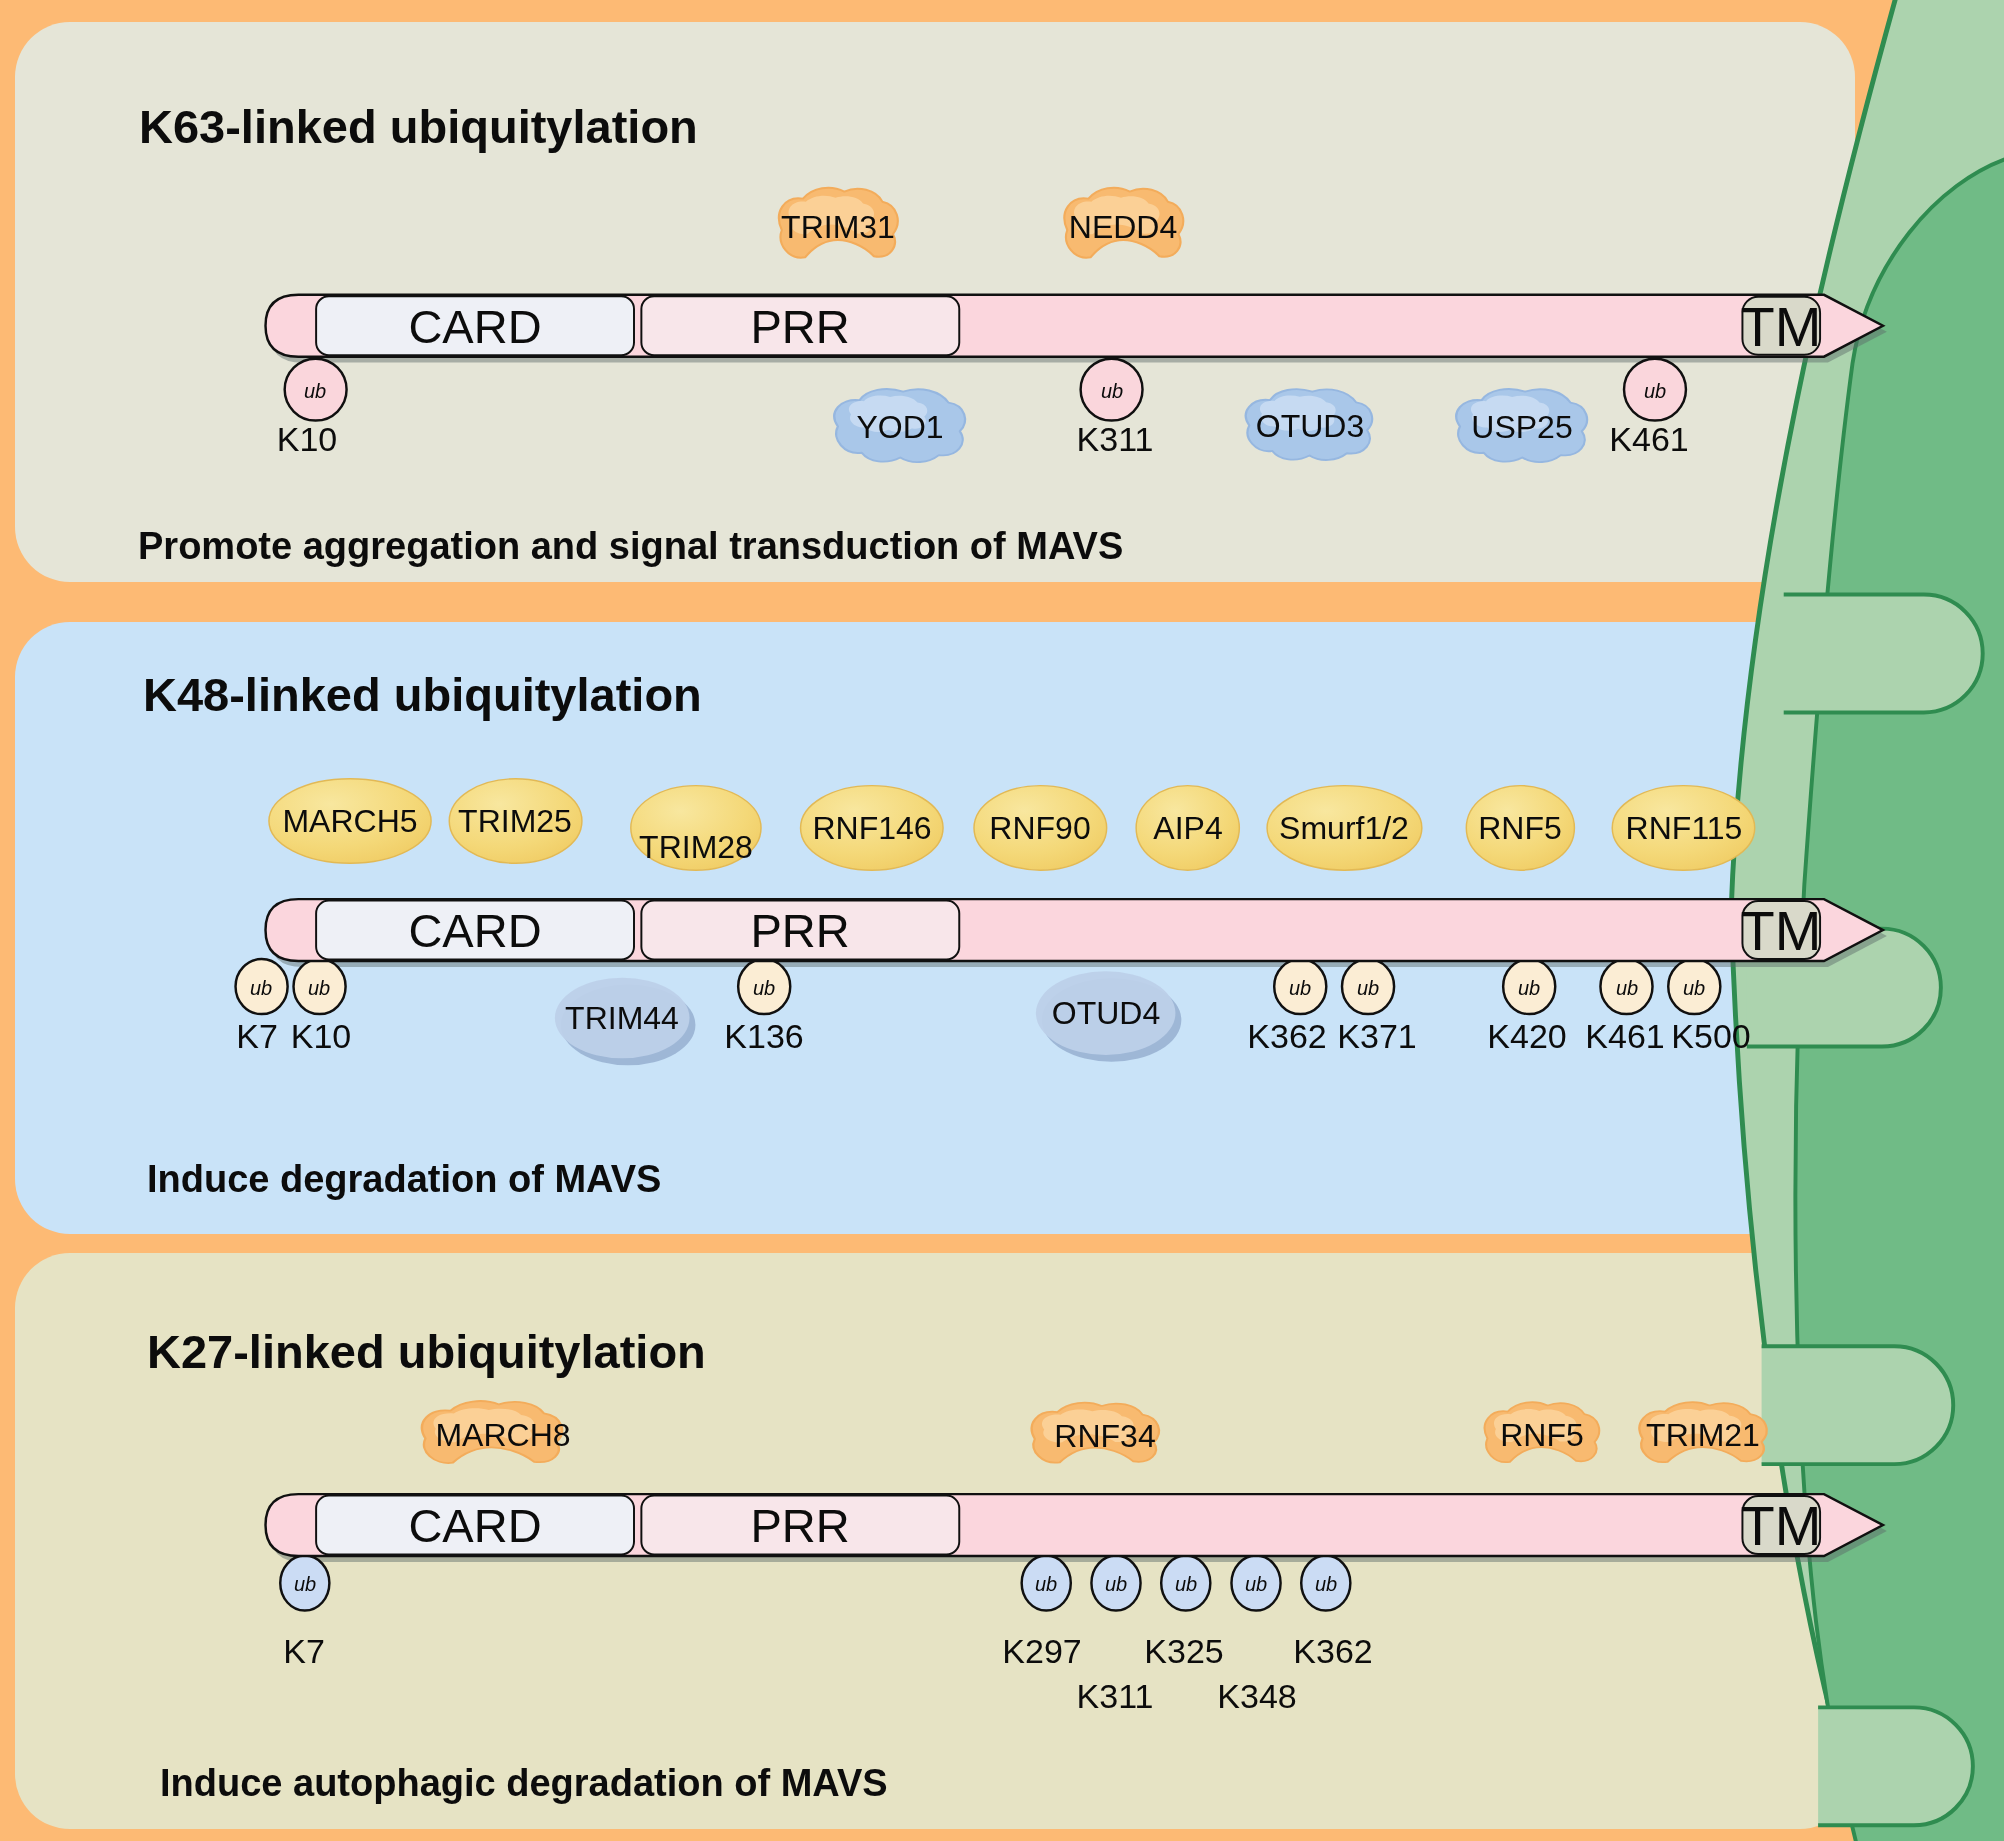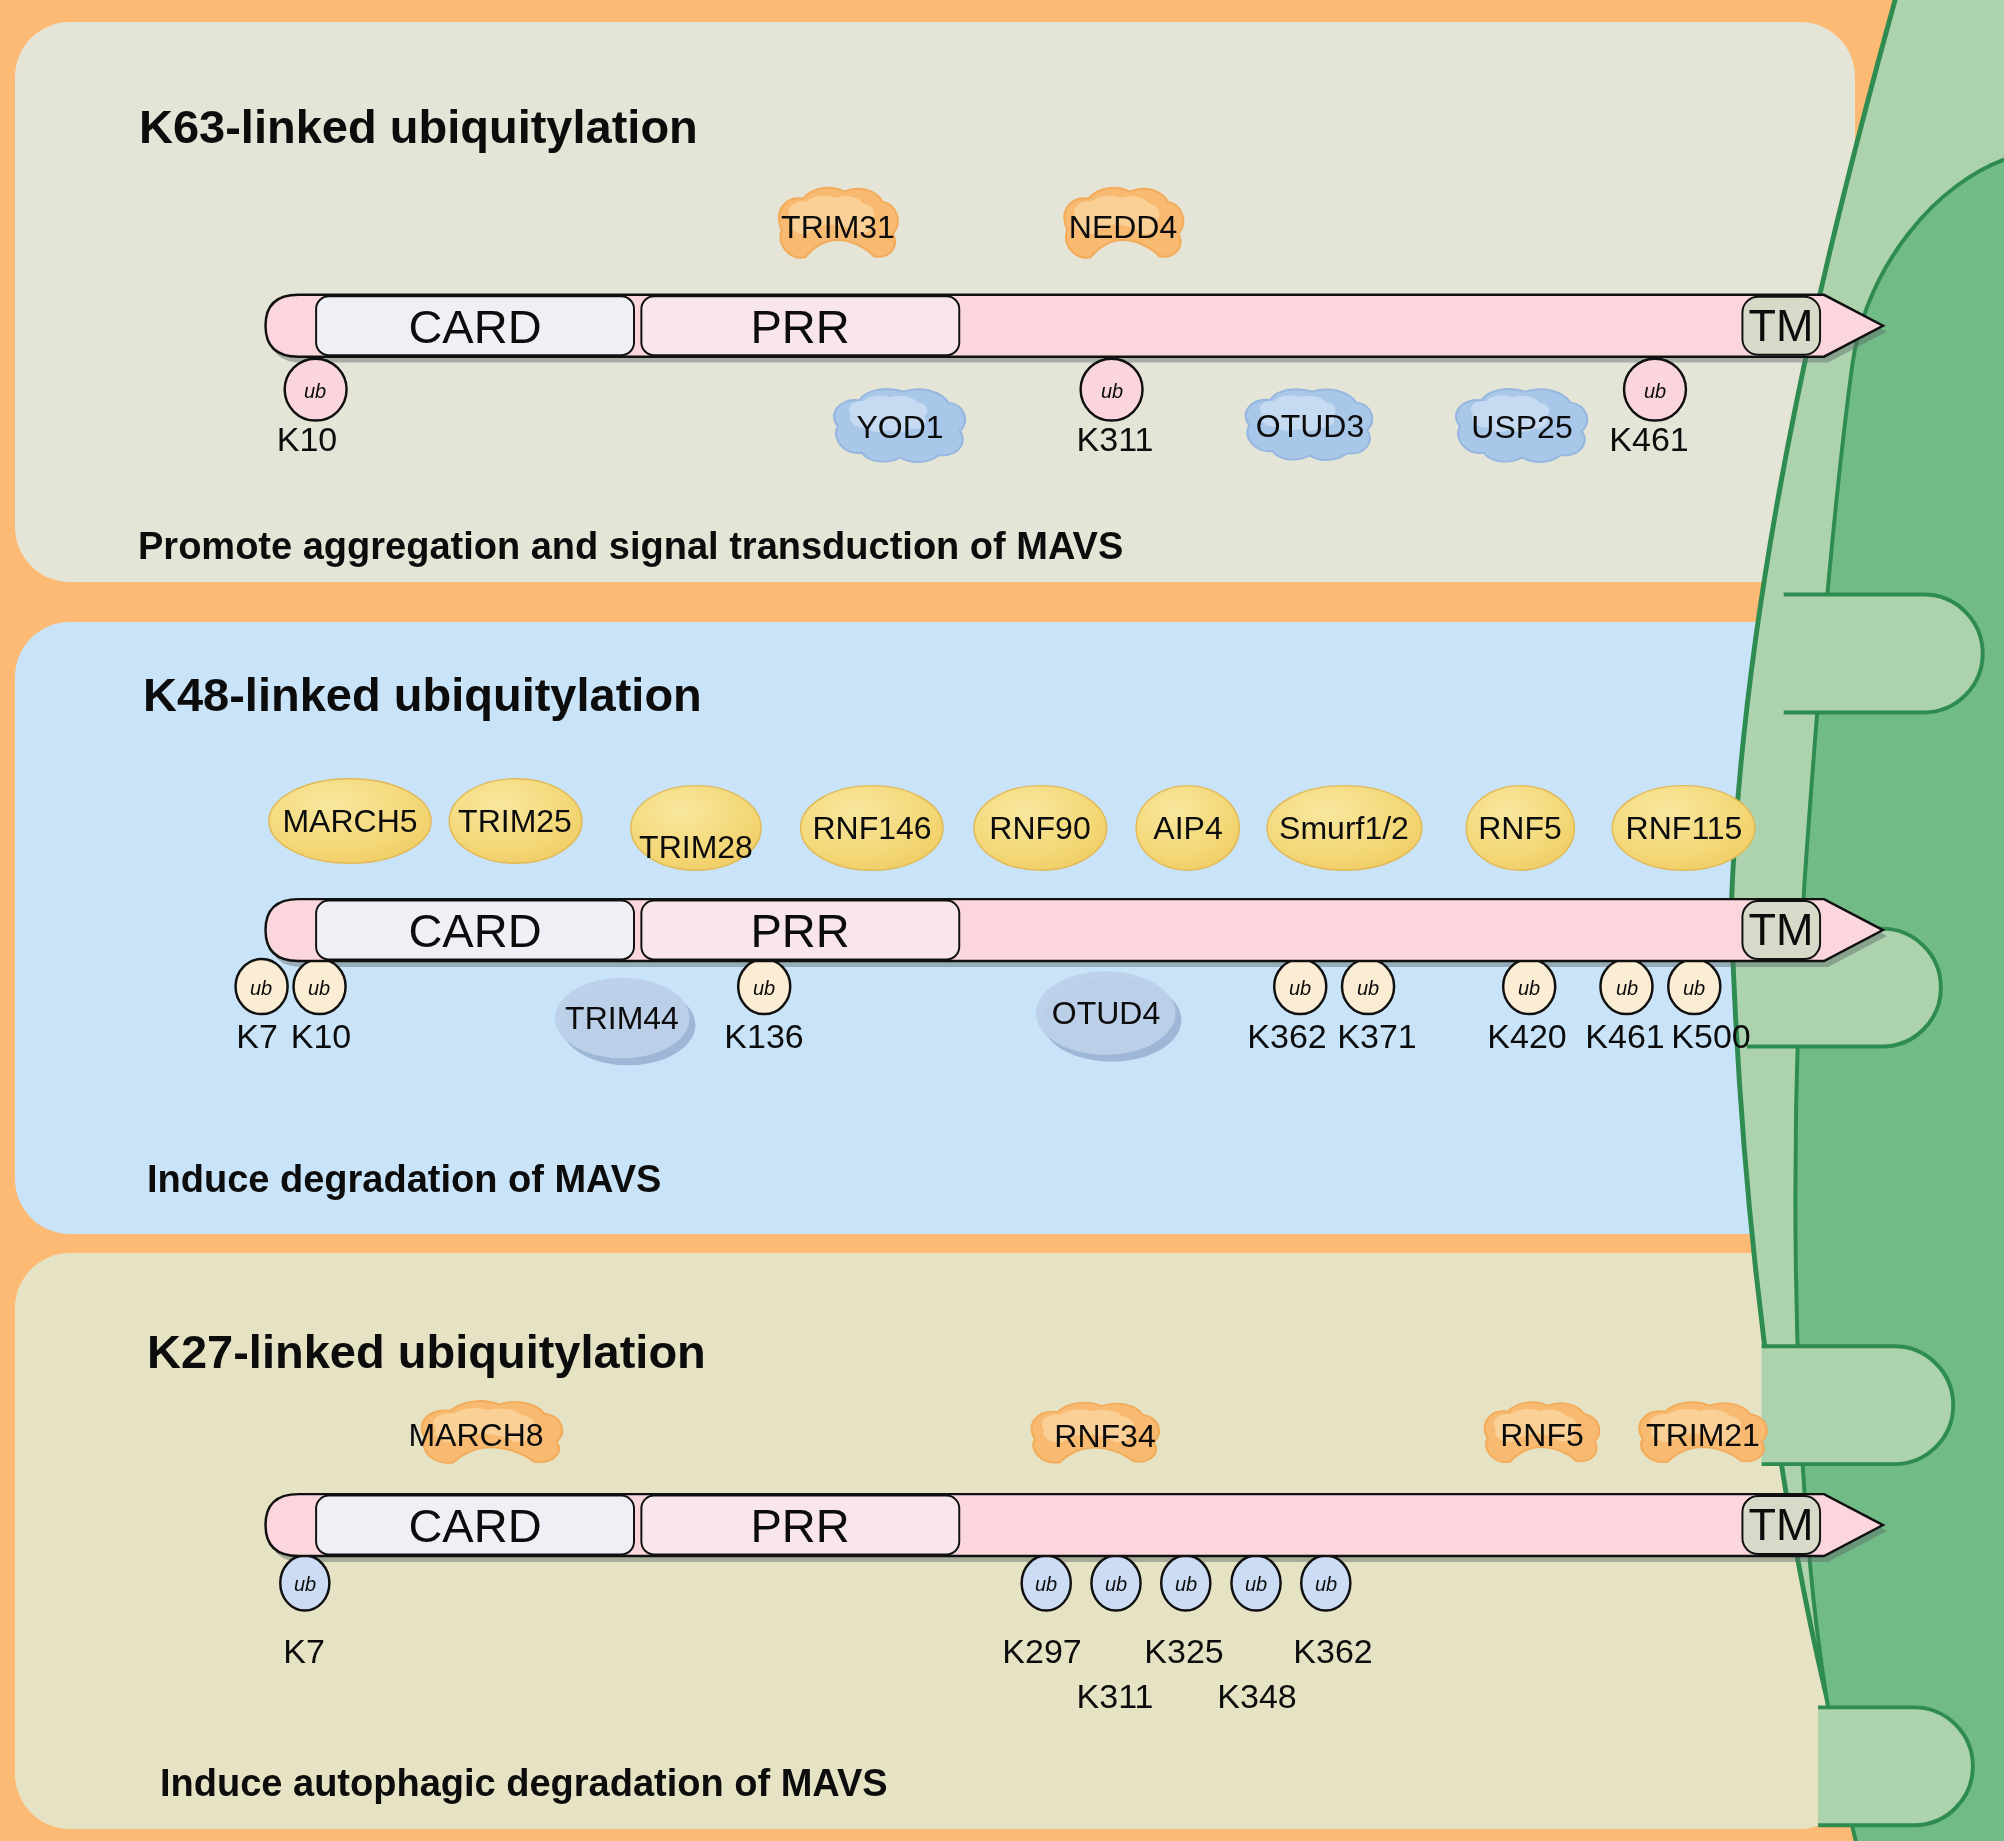--- a/index.html
+++ b/index.html
@@ -7,21 +7,21 @@
          font-family:"Liberation Sans",sans-serif;}
   .panel{position:absolute;left:14.7px;width:1840px;border-radius:55px;}
   .panel.p0{top:21.6px;height:560px;background:#E5E5D7;}
   .panel.p1{top:622px;height:612px;background:#C9E3F8;}
   .panel.p2{top:1253px;height:576px;background:#E6E3C4;}
   #scene{position:absolute;left:0;top:0;}
   .txt{position:absolute;white-space:nowrap;color:#0c0c0c;transform:translate(-50%,-50%);}
   .t-title{font-size:47px;font-weight:bold;transform:translate(0,-50%);}
   .t-cap{font-size:38px;font-weight:bold;transform:translate(0,-50%);}
   .t-dom{font-size:47px;}
-  .t-tm{font-size:45px;}
+  .t-tm{font-size:56px;}
   .t-enz{font-size:32px;}
   .t-ub{font-size:20px;font-style:italic;}
   .t-k{font-size:34px;}
 </style>
 </head>
 <body>
 
 <div id="stage">
   <div class="panel p0"></div>
   <div class="panel p1"></div>
@@ -177,19 +177,19 @@
       <div class="txt t-ub" style="left: 1046px; top: 1584px;">ub</div>
       <div class="txt t-k" style="left: 1042px; top: 1651px;">K297</div>
       <div class="txt t-ub" style="left: 1116px; top: 1584px;">ub</div>
       <div class="txt t-k" style="left: 1115px; top: 1696px;">K311</div>
       <div class="txt t-ub" style="left: 1186px; top: 1584px;">ub</div>
       <div class="txt t-k" style="left: 1184px; top: 1651px;">K325</div>
       <div class="txt t-ub" style="left: 1256px; top: 1584px;">ub</div>
       <div class="txt t-k" style="left: 1257px; top: 1696px;">K348</div>
       <div class="txt t-ub" style="left: 1326px; top: 1584px;">ub</div>
       <div class="txt t-k" style="left: 1333px; top: 1651px;">K362</div>
-      <div class="txt t-enz" style="left: 464px; top: 1435px; padding-left: 24px;">MARCH8</div>
+      <div class="txt t-enz" style="left: 491px; top: 1435px; padding-left: 24px;">MARCH8</div>
       <div class="txt t-enz" style="left: 1095px; top: 1436px; margin-left: 10px;">RNF34</div>
       <div class="txt t-enz" style="left: 1542px; top: 1435px;">RNF5</div>
       <div class="txt t-enz" style="left: 1703px; top: 1435px;">TRIM21</div>
     </div>
 </div>
 
 
 </body></html>

